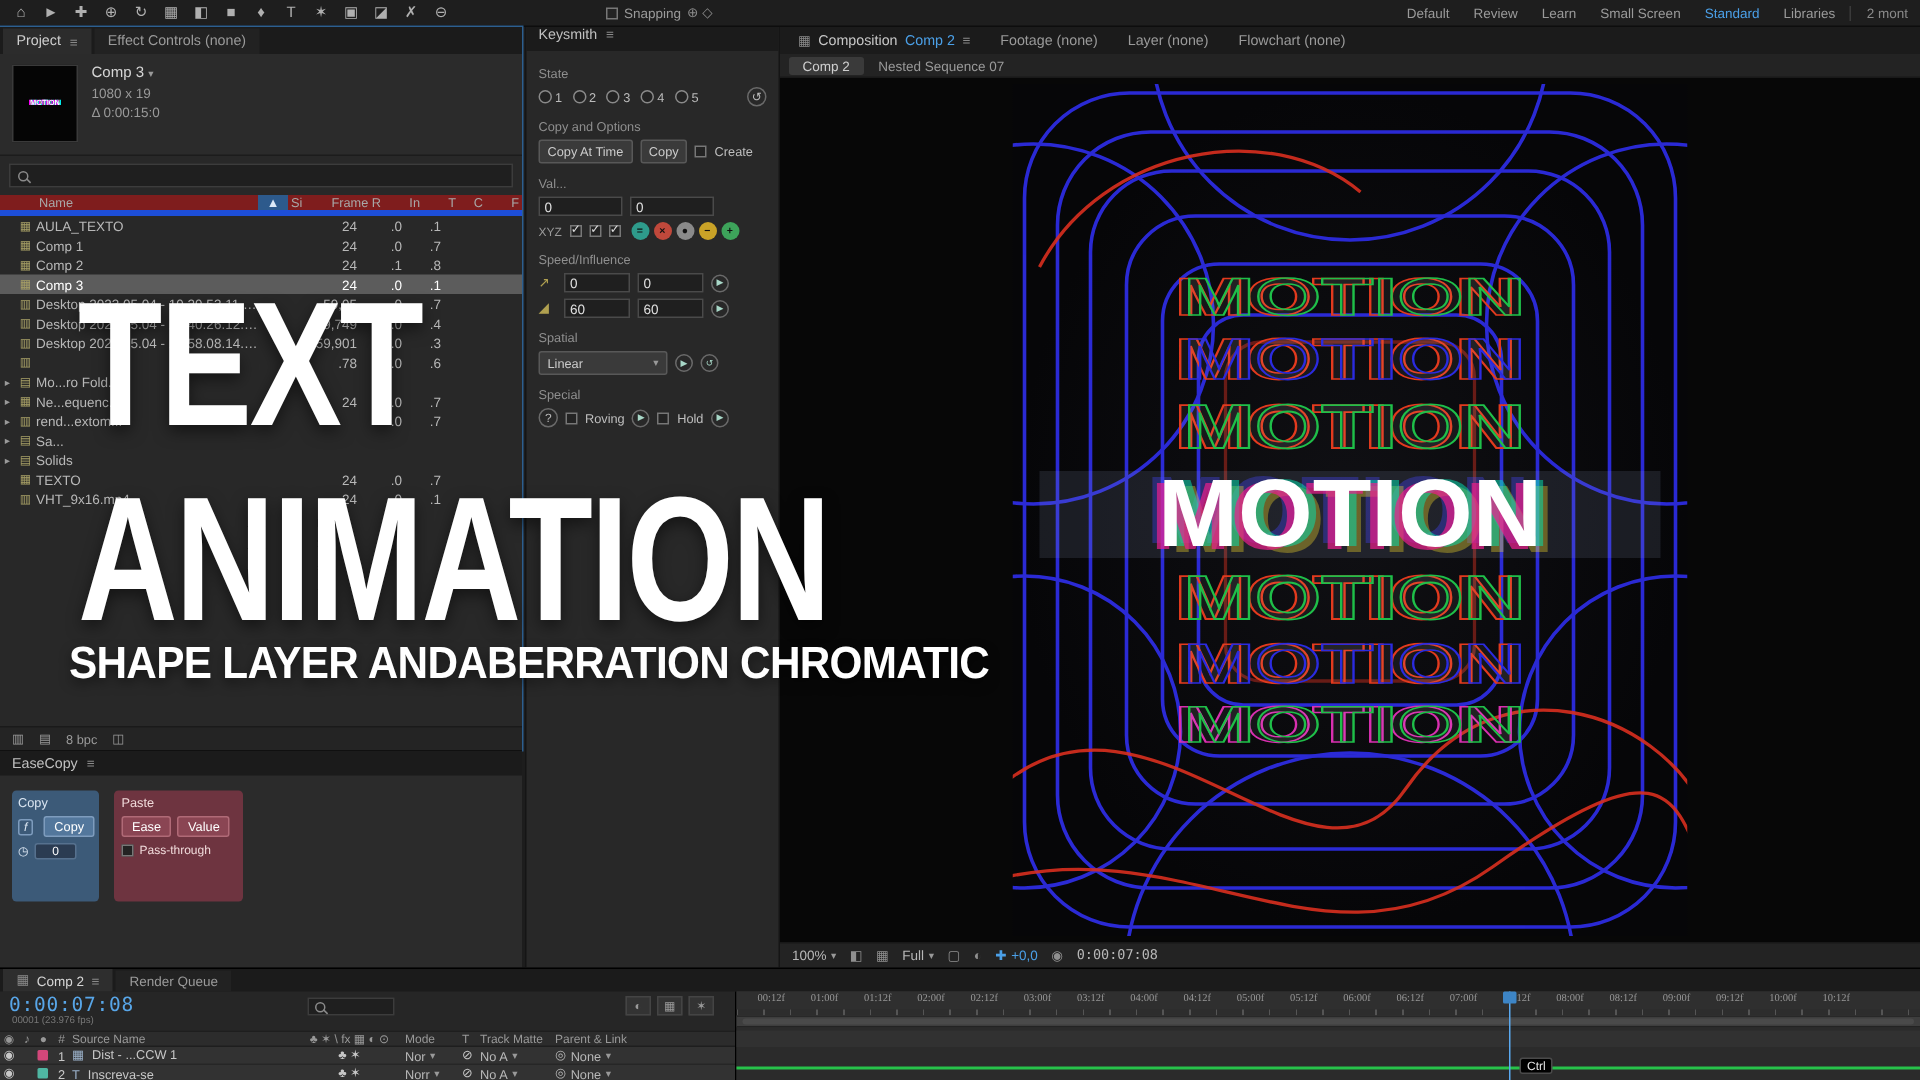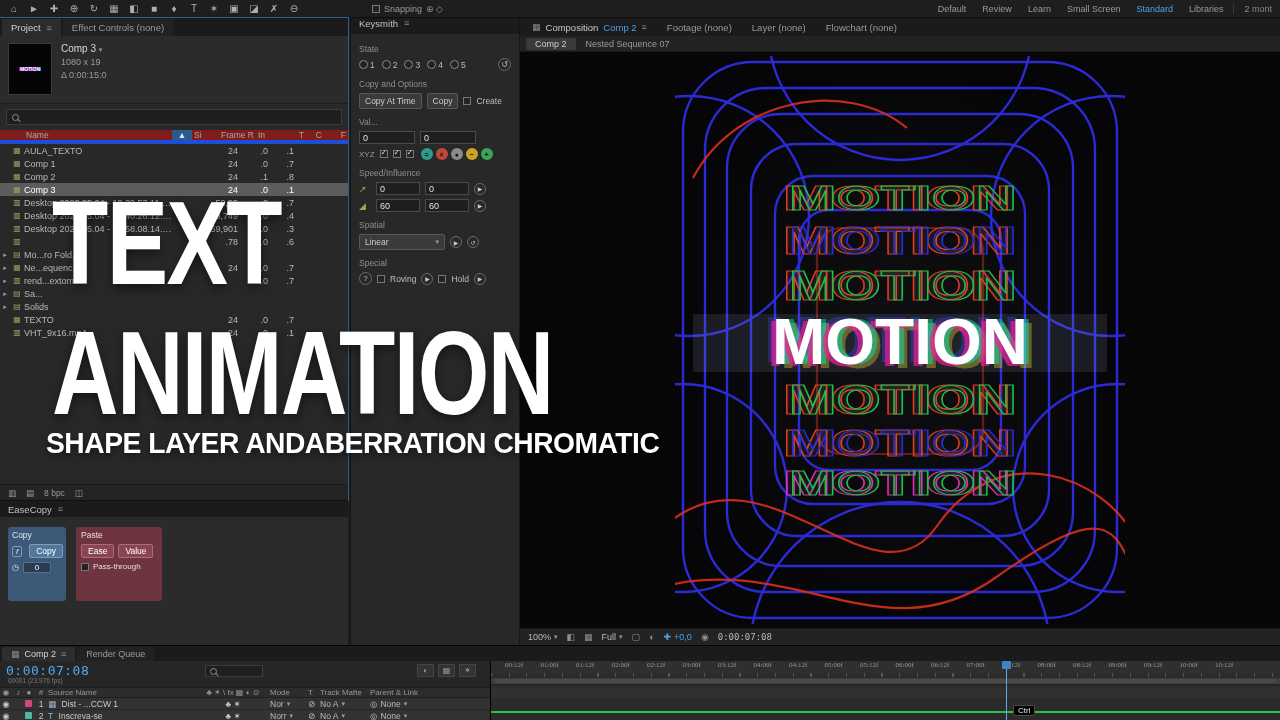--- a/index.html
+++ b/index.html
@@ -4,21 +4,21 @@
 <style>
   *{margin:0;padding:0;box-sizing:border-box}
   html,body{width:1280px;height:720px;overflow:hidden;background:#000}
   body{font-family:"Liberation Sans","DejaVu Sans",sans-serif;font-size:10px;color:#bfbfbf}
   .screen{position:absolute;inset:0;width:1280px;height:720px;background:#1d1d1d;overflow:hidden}
 
   
   .menubar{position:absolute;left:0;top:0;width:1280px;height:18px;background:#1e1e1e;border-bottom:1px solid #0d0d0d;display:flex;align-items:center;padding:0 8px;color:#9a9a9a;font-size:9px;gap:10px}
   .tools{display:flex;gap:8px;font-size:10px;color:#b0b0b0}
   .tools span{width:12px;text-align:center}
-  .snap{display:flex;align-items:center;gap:4px;margin-left:62px}
+  .snap{display:flex;align-items:center;gap:4px;margin-left:94px}
   .workspaces{margin-left:auto;display:flex;gap:16px;align-items:center}
   .ws{cursor:default}
   .ws.on{color:#4ba0e8}
   .ws-sep{width:1px;height:10px;background:#3a3a3a}
   .trail{color:#8a8a8a}
 
   
   .cb{width:8px;height:8px;border:1px solid #777;background:#232323;display:inline-block;position:relative;flex:none}
   .cb.on::after{content:"✓";position:absolute;left:0;top:-3px;font-size:8px;color:#ddd}
   .rd{width:9px;height:9px;border:1px solid #8a8a8a;border-radius:50%;background:#222;display:inline-block;flex:none}
@@ -37,21 +37,21 @@
   .thumb span{color:#fff;font-size:5px;font-weight:bold;text-shadow:-1px 0 #f0f,1px 0 #0ff}
   .ci-name{color:#d6d6d6;font-size:10px}
   .ci-sub{color:#9a9a9a;font-size:9px;margin-top:3px}
   .searchrow{height:16px;margin:5px 6px;background:#1f1f1f;border:1px solid #3c3c3c;display:flex;align-items:center;gap:5px;padding:0 5px}
   .pcols{height:14px;background:#7f1d1d;display:flex;align-items:center;font-size:8.5px;color:#a8a8a8;border-bottom:4px solid #1d4ed8}
   .pcols>div{padding:0 2px;overflow:hidden;white-space:nowrap}
   .cc-name{flex:0 0 172px;padding-left:26px !important}
   .cc-t{flex:0 0 20px;background:#2d5a8c;color:#dce9f7;text-align:center}
   .cc-si{flex:0 0 18px}
   .cc-rate{flex:0 0 46px;text-align:right}
-  .cc-in{flex:0 0 26px;text-align:left}
+  .cc-in{flex:0 0 26px;text-align:right}
   .cc-t2{flex:0 0 24px;text-align:right}
   .cc-c{flex:0 0 18px;text-align:right}
   .cc-f{flex:1;text-align:right}
   .plist{overflow:hidden}
   .prow{height:13px;display:flex;align-items:center;font-size:9px;color:#b8b8b8;white-space:nowrap}
   .prow.sel{background:#5c5c5c;color:#fff}
   .pr-twirl{flex:0 0 10px;text-align:center;color:#9a9a9a;font-size:7px}
   .pr-ic{flex:0 0 14px;text-align:center;color:#a8a066;font-size:8px}
   .pr-name{flex:0 0 148px;overflow:hidden;text-overflow:ellipsis}
   .pr-rate{flex:0 0 70px;text-align:right;padding-right:4px}

